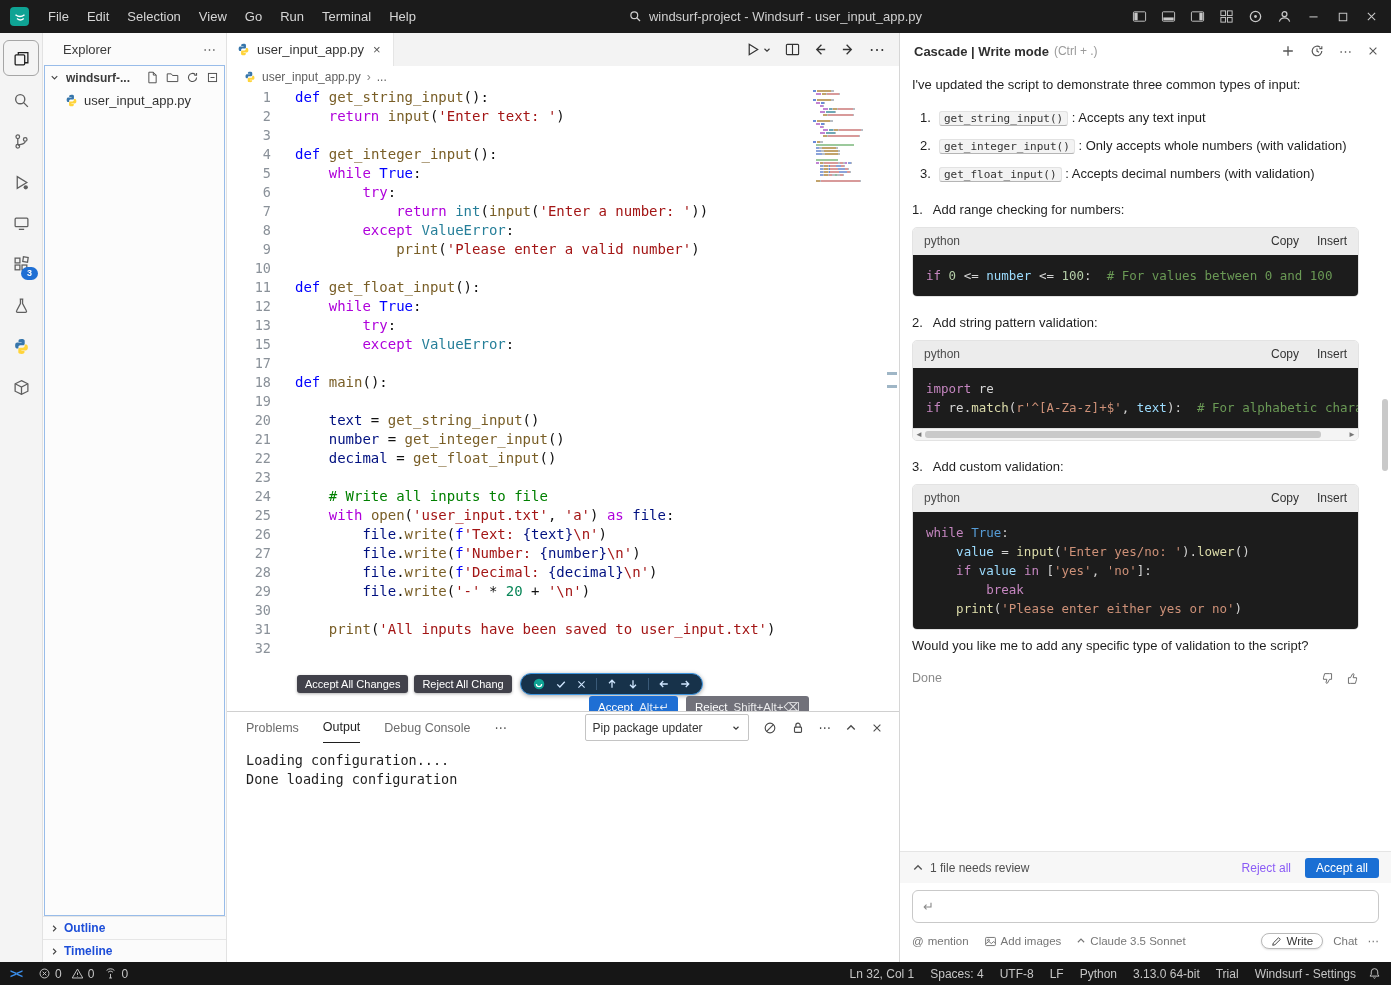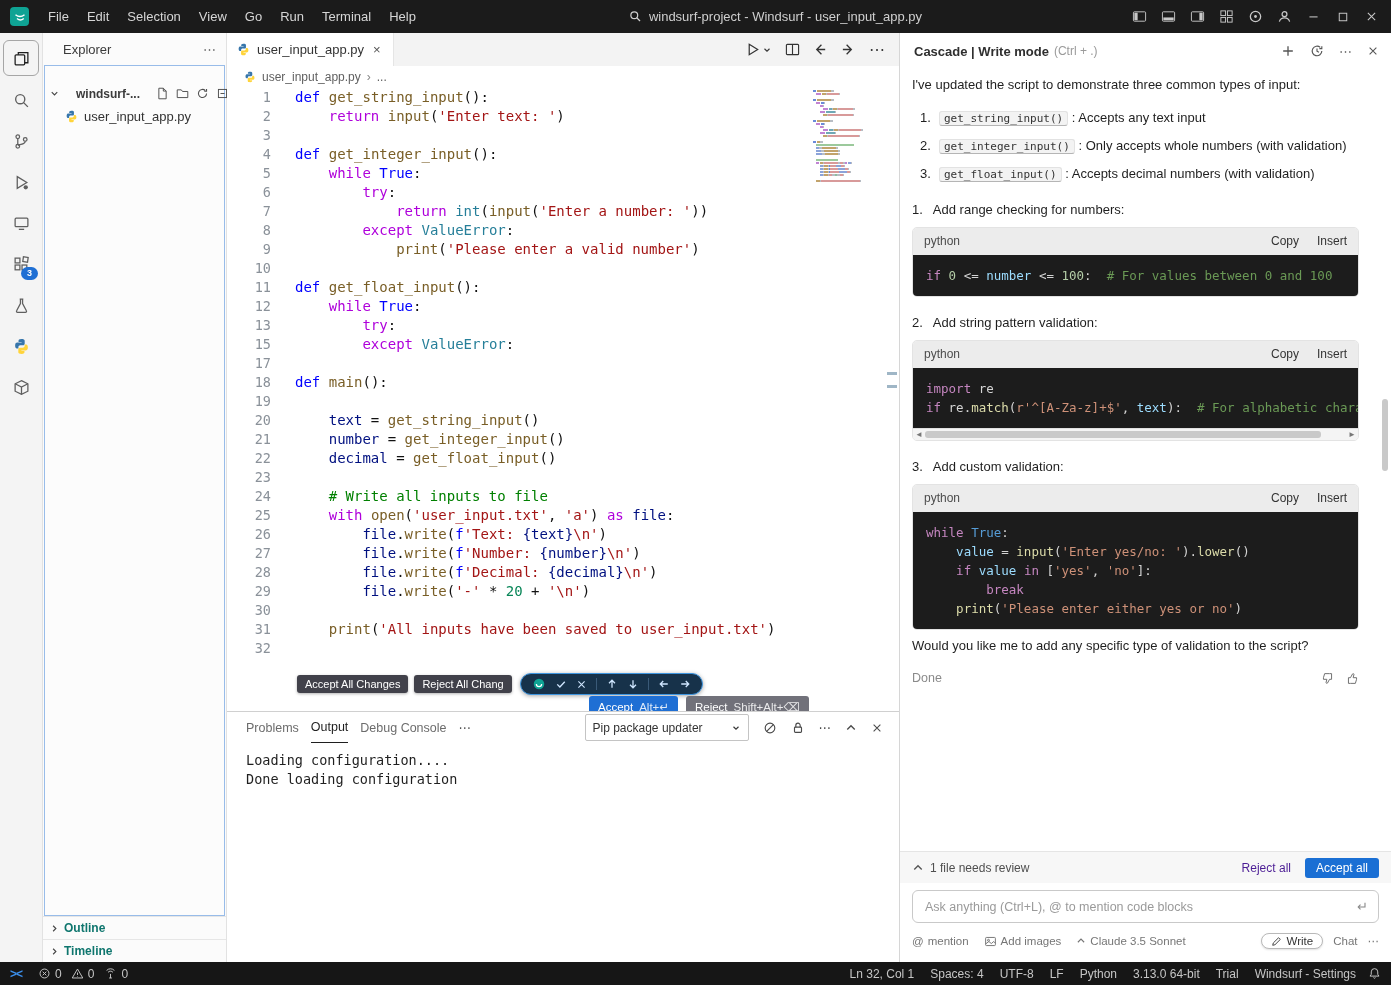--- a/index.html
+++ b/index.html
@@ -23,25 +23,25 @@
   .activitybar{width:42px;background:#f4f4f4;border-right:1px solid #e2e2e2;display:flex;flex-direction:column;align-items:center;padding-top:7px;gap:7px;}
   .ab-item{width:34px;height:34px;border-radius:6px;display:flex;align-items:center;justify-content:center;color:#5f5f5f;position:relative;}
   .ab-item.active{border:1px solid #a6a6a6;color:#1f1f1f;}
   .ab-badge{position:absolute;right:0px;bottom:1px;background:#1f6fd4;color:#fff;font-size:9px;line-height:13px;min-width:13px;height:13px;border-radius:8px;text-align:center;padding:0 2px;font-weight:700;}
 
   
   .sidebar{width:183px;background:#fbfbfb;border-right:1px solid #e2e2e2;display:flex;flex-direction:column;color:#3b3b3b;}
   .sb-header{height:32px;display:flex;align-items:center;padding:0 10px 0 20px;font-size:13px;}
   .sb-header-dots{margin-left:auto;color:#555;}
   .sb-tree{flex:1;margin:0 1px;border:1px solid rgba(30,110,210,.45);display:flex;flex-direction:column;min-height:0;background:#fcfcfc;}
-  .folder-row{display:flex;align-items:center;height:23px;padding:0 5px 0 4px;gap:16px;font-size:12px;font-weight:700;margin-top:16px;}
+  .folder-row{display:flex;align-items:center;height:23px;padding:0 5px 0 4px;gap:6px;font-size:12px;font-weight:700;}
   .folder-actions{margin-left:auto;display:flex;gap:7px;color:#505050;}
   .file-row{display:flex;align-items:center;height:23px;padding-left:20px;gap:6px;font-size:13px;color:#333;}
   .tree-fill{flex:1;}
-  .sb-section{height:22px;display:flex;align-items:center;gap:4px;border-top:1px solid #e6e6e6;padding-left:6px;font-size:12px;font-weight:700;color:#0f766e;}
+  .sb-section{height:22px;display:flex;align-items:center;gap:4px;border-top:1px solid #e6e6e6;padding-left:6px;font-size:12px;font-weight:700;color:#1d4ed8;}
 
   
   .editor-col{flex:1;display:flex;flex-direction:column;min-width:0;background:#fff;}
   .tabbar{height:33px;background:#f3f3f3;display:flex;align-items:stretch;}
   .tab{display:flex;align-items:center;gap:7px;background:#fff;padding:0 10px;font-size:13px;color:#333;border-right:1px solid #e5e5e5;}
   .tab-close{color:#555;font-size:13px;padding:0 2px;}
   .editor-actions{margin-left:auto;display:flex;align-items:center;gap:13px;padding-right:14px;color:#3b3b3b;}
   .run-group{display:flex;align-items:center;gap:2px;}
   .breadcrumbs{height:22px;display:flex;align-items:center;gap:6px;padding-left:17px;font-size:12px;color:#616161;}
   .crumb-sep{color:#888;}
@@ -63,21 +63,21 @@
   .btn-dark{background:#41414a;color:#fff;font-size:11px;padding:3px 8px;border-radius:3px;white-space:nowrap;box-shadow:0 1px 3px rgba(0,0,0,.3);}
   .float-pill{display:flex;align-items:center;gap:9px;background:#17324a;border:1px solid #3f96e0;border-radius:13px;padding:3px 11px;color:#cfe6ff;margin-left:2px;box-shadow:0 1px 4px rgba(0,0,0,.35);}
   .pill-sep{width:1px;height:12px;background:#3a5a78;}
   .diff-row2{position:absolute;top:608px;left:362px;display:flex;gap:8px;z-index:5;}
   .btn-accept{background:#1f6fd4;color:#fff;font-size:11.5px;padding:4px 9px;border-radius:3px;display:flex;gap:6px;align-items:center;white-space:nowrap;}
   .btn-rej{background:#71717a;color:#fff;font-size:11.5px;padding:4px 9px;border-radius:3px;display:flex;gap:6px;align-items:center;white-space:nowrap;}
   .kbd-hint{opacity:.85;}
 
   
   .panel{flex:0 0 250px;border-top:1px solid #d0d0d0;display:flex;flex-direction:column;background:#fff;}
-  .panel-tabs{flex:0 0 31px;display:flex;align-items:stretch;padding-left:19px;gap:12px;font-size:12.5px;color:#6c6c6c;}
+  .panel-tabs{flex:0 0 31px;display:flex;align-items:stretch;padding-left:19px;gap:24px;font-size:12.5px;color:#6c6c6c;}
   .panel-tab{display:flex;align-items:center;}
   .panel-tab.active{color:#1f1f1f;border-bottom:1.5px solid #1f1f1f;}
   .panel-tab-more{display:flex;align-items:center;color:#555;}
   .panel-controls{margin-left:auto;display:flex;align-items:center;gap:14px;padding-right:16px;color:#4a4a4a;}
   .panel-select{display:flex;align-items:center;justify-content:space-between;gap:14px;border:1px solid #c4c4c4;border-radius:2px;background:#fff;font-size:12px;color:#333;padding:2px 7px;min-width:148px;height:21px;}
   .panel-body{flex:1;font-family:"DejaVu Sans Mono",monospace;font-size:13.5px;line-height:19px;padding:8px 0 0 19px;color:#1f1f1f;}
 
   
   .cascade{width:491px;flex:0 0 491px;border-left:1px solid #d6d6d6;display:flex;flex-direction:column;background:#fff;min-width:0;}
   .cascade-header{flex:0 0 36px;display:flex;align-items:center;padding:0 12px 0 14px;font-size:13px;color:#2f2f2f;}
@@ -102,21 +102,21 @@
   .cb-body .t-var{color:#9cdcfe}.cb-body .t-pl{color:#d4d4d4}
   .cb-hscroll{height:11px;background:#f4f4f4;display:flex;align-items:center;border-top:1px solid #e0e0e0;}
   .hs-arrow{width:12px;color:#777;font-size:8px;text-align:center;line-height:11px;}
   .hs-track{flex:1;height:100%;position:relative;}
   .hs-thumb{position:absolute;left:0;top:2px;height:7px;width:94%;background:#c9c9c9;border-radius:3px;}
   .done-row{display:flex;align-items:center;margin-top:4px;color:#8a8a8a;font-size:12.5px;}
   .done-icons{margin-left:auto;display:flex;gap:12px;color:#6e6e6e;}
   .msg-scrollthumb{position:absolute;right:3px;top:330px;width:6px;height:72px;background:#c9c9c9;border-radius:3px;}
 
   .review-bar{flex:0 0 31px;display:flex;align-items:center;gap:6px;padding:0 12px;border-top:1px solid #e5e5e5;background:#f7f7f7;font-size:12px;color:#4f4f4f;}
-  .btn-reject-all{color:#4c1d95;font-size:12px;padding:3px 8px;border-radius:3px;}
+  .btn-reject-all{color:#8b5cf6;font-size:12px;padding:3px 8px;border-radius:3px;}
   .btn-accept-all{background:#1a6fd4;color:#fff;font-size:12px;padding:3px 11px;border-radius:3px;}
   .rv-spacer{flex:1;}
 
   .ask-wrap{padding:7px 12px 3px;}
   .ask-box{height:31px;border:1px solid #c9c9c9;border-radius:6px;display:flex;align-items:center;padding:0 10px;gap:8px;background:#fff;}
   .ask-box input{flex:1;border:0;outline:0;font-size:12.5px;font-family:"Liberation Sans",sans-serif;color:#333;background:transparent;}
   .ask-box input::placeholder{color:#9a9a9a;}
   .ask-enter{color:#8a8a8a;font-size:13px;}
 
   .cascade-footer{flex:0 0 30px;display:flex;align-items:center;gap:15px;padding:0 12px 6px;font-size:11.5px;color:#767676;}
@@ -984,21 +984,20 @@
             </svg>
           </span>
         <span>1 file needs review</span>
         <span class="rv-spacer"></span>
         <span class="btn-reject-all">Reject all</span>
         <span class="btn-accept-all">Accept all</span>
       </div>
 
       <div class="ask-wrap">
         <div class="ask-box">
-          <input type="text" placeholder="Ask anything (Ctrl+L), @ to mention code blocks" style="">
           <span class="ask-enter">↵</span>
         </div>
       </div>
 
       <div class="cascade-footer">
         <span class="cf-item">
           <span>@</span>
           <span>mention</span>
         </span>
         <span class="cf-item">

